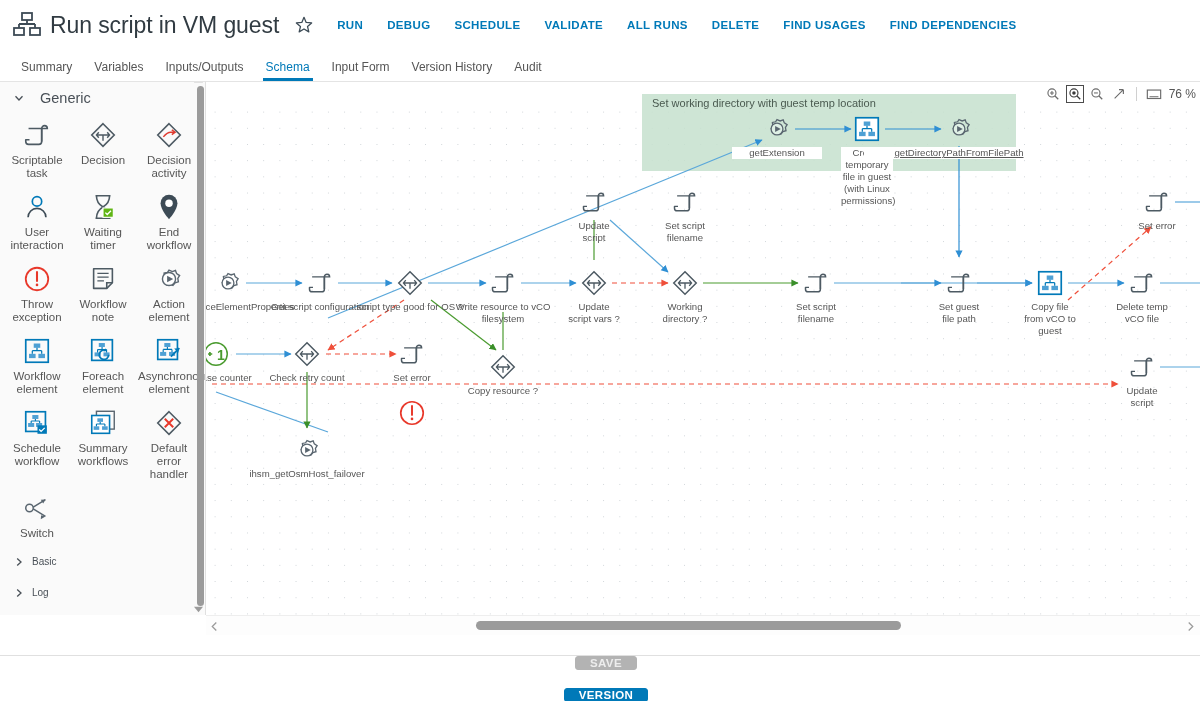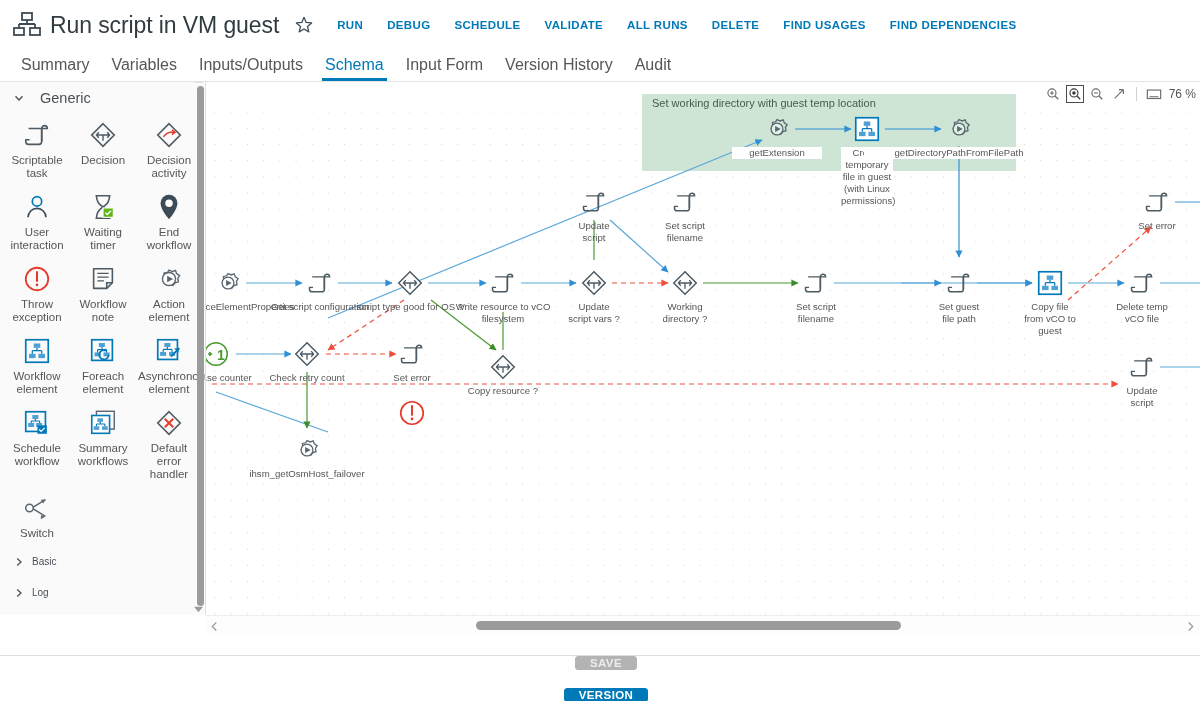--- a/index.html
+++ b/index.html
@@ -34,21 +34,21 @@
     white-space: nowrap; text-transform: uppercase;
   }
   .hdr-action:last-child { margin-right: 0; }
 
   
   .tabbar {
     position: absolute; left: 0; top: 50px; width: 1200px; height: 31px;
     display: flex; align-items: flex-end; padding-left: 10px;
   }
   .tab {
-    font-size: 16px; color: #565656; padding: 0 11px 7px 11px;
+    font-size: 12px; color: #565656; padding: 0 11px 7px 11px;
     cursor: pointer; white-space: nowrap; position: relative;
   }
   .tab.active { color: #0079b8; }
   .tab.active::after {
     content: ""; position: absolute; left: 8px; right: 8px; bottom: 0;
     height: 3px; background: #0079b8;
   }
 
   
   .body-wrap {
@@ -668,21 +668,21 @@
         </div>
 
         <div class="node" style="left:753px; top:47px;">
           <span class="glyph">
             <svg viewBox="0 0 32 32" width="30" height="30">
               <path d="M16 6 l3.4 1.4 l3.2 -1.1 l1.2 3.2 l3 1.9 l-1.8 3 l0.6 3.4 l-3.3 0.9 l-2.2 2.8 l-3.1 -1.4 l-3.3 0.7 l-1 -3.3 l-2.8 -2.1 l1.6 -3 l-0.4 -3.4 l3.4 -0.7 Z" fill="none" stroke="#5a6670" stroke-width="1.4"></path>
               <circle cx="16" cy="16" r="6.3" fill="#dff0e5" stroke="#5a6670" stroke-width="1.4"></circle>
               <path d="M14 12.9 L20 16 L14 19.1 Z" fill="#5a6670"></path>
             </svg>
           </span>
-          <span class="nlabel xwide" style="background:#fff;">getDirectoryPathFromFilePath</span>
+          <span class="nlabel xwide" style="background:#fff;text-decoration:underline;">getDirectoryPathFromFilePath</span>
         </div>
 
         <div class="node" style="left:610px; top:201px;">
           <span class="glyph">
             <svg viewBox="0 0 32 32" width="28" height="28">
               <path d="M7 9 h14 v14 a3 3 0 0 1 -3 3 H7 a3 3 0 0 1 -3 -3 v-2 h4" fill="none" stroke="#4d5a63" stroke-width="1.7" stroke-linejoin="round"></path>
               <path d="M21 9 a3 3 0 0 1 3 -3 a3 3 0 0 1 3 3 h-6" fill="none" stroke="#4d5a63" stroke-width="1.7"></path>
               <path d="M21 9 v14" fill="none" stroke="#4d5a63" stroke-width="1.7"></path>
             </svg>
           </span>

